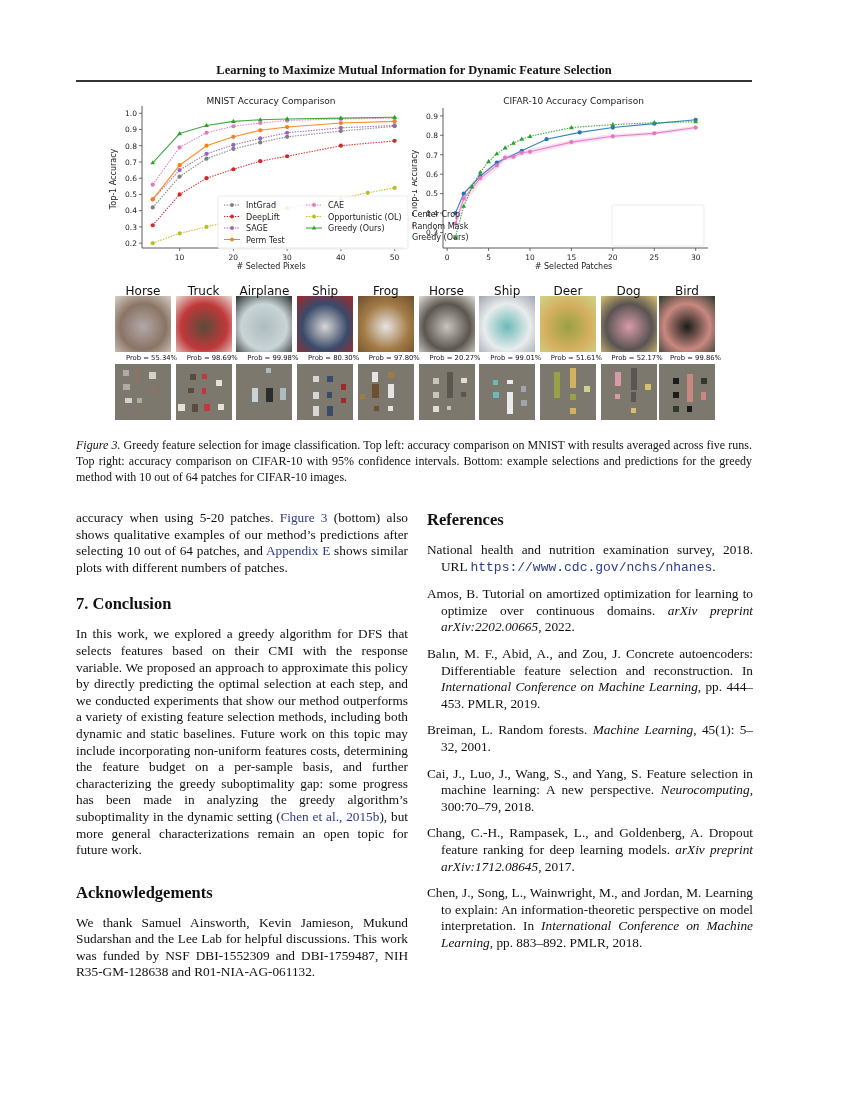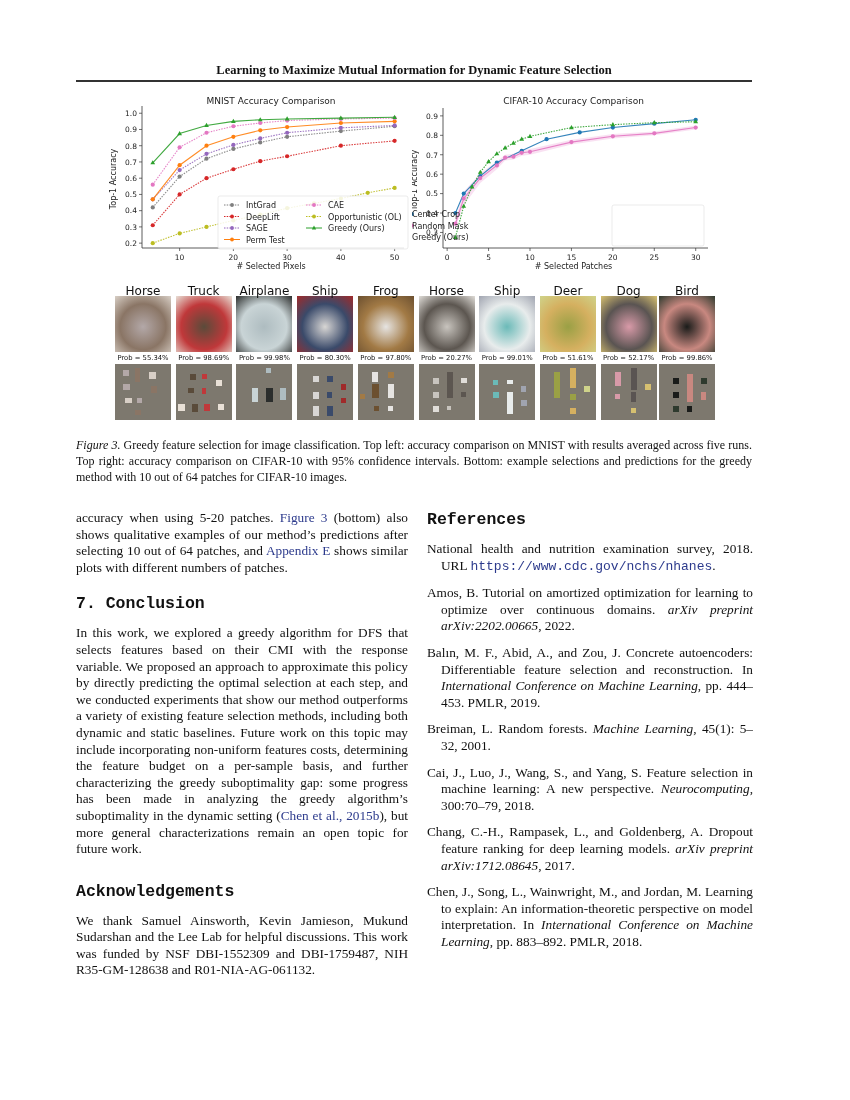--- a/index.html
+++ b/index.html
@@ -5,30 +5,30 @@
   html, body { margin:0; padding:0; background:#fff; }
   body { width:850px; height:1100px; position:relative; overflow:hidden; font-family:"Liberation Serif", serif; color:#111; }
   .running-head { position:absolute; left:76px; top:63px; width:676px; text-align:center; font-weight:bold; font-size:12.5px; font-family:"Liberation Serif", serif; }
   .head-rule { position:absolute; left:76px; top:80px; width:676px; height:2px; background:#333; }
   svg.chart { position:absolute; }
   svg text { font-family:"DejaVu Sans", sans-serif; fill:#222; }
   .thumbs { position:absolute; left:115px; top:287px; width:600px; }
   .col { position:absolute; width:56px; }
   .col .lbl { font-family:"DejaVu Sans", sans-serif; font-size:12px; text-align:center; height:9px; line-height:9px; }
   .col .img { width:56px; height:56px; }
-  .col .prob { font-family:"DejaVu Sans", sans-serif; font-size:6.8px; text-align:center; height:12px; line-height:12px; white-space:nowrap; margin-left:-6px; margin-right:-6px; }
+  .col .prob { font-family:"DejaVu Sans", sans-serif; font-size:6.8px; text-align:right; height:12px; line-height:12px; white-space:nowrap; margin-left:-6px; margin-right:-6px; }
   .col .mask { width:56px; height:56px; background:#7d786e; position:relative; }
   .mask span { position:absolute; }
   .caption { position:absolute; left:76px; top:437px; width:676px; font-size:12px; line-height:16px; text-align:justify; }
   .caption i { font-style:italic; }
   .colL { position:absolute; left:76px; top:510px; width:332px; }
   .colR { position:absolute; left:427px; top:510px; width:326px; }
   p.body { margin:0; font-size:13.3px; line-height:16.6px; text-align:justify; }
   a.cite { color:#2c3a8c; text-decoration:none; }
-  h2 { margin:0; font-size:16.5px; font-weight:bold; font-family:Liberation Mono, monospace; }
+  h2 { margin:0; font-size:16.5px; font-weight:bold; font-family:Liberation Serif, serif; }
   .ref { font-size:13.3px; line-height:16.6px; padding-left:14px; text-indent:-14px; text-align:justify; margin-bottom:10px; }
   .ref i { font-style:italic; }
   .mono { font-family:"Liberation Mono", monospace; color:#2c3a8c; font-size:13px; }
 </style>
 </head>
 <body>
 
 <div class="running-head">Learning to Maximize Mutual Information for Dynamic Feature Selection</div>
 <div class="head-rule"></div>
 

